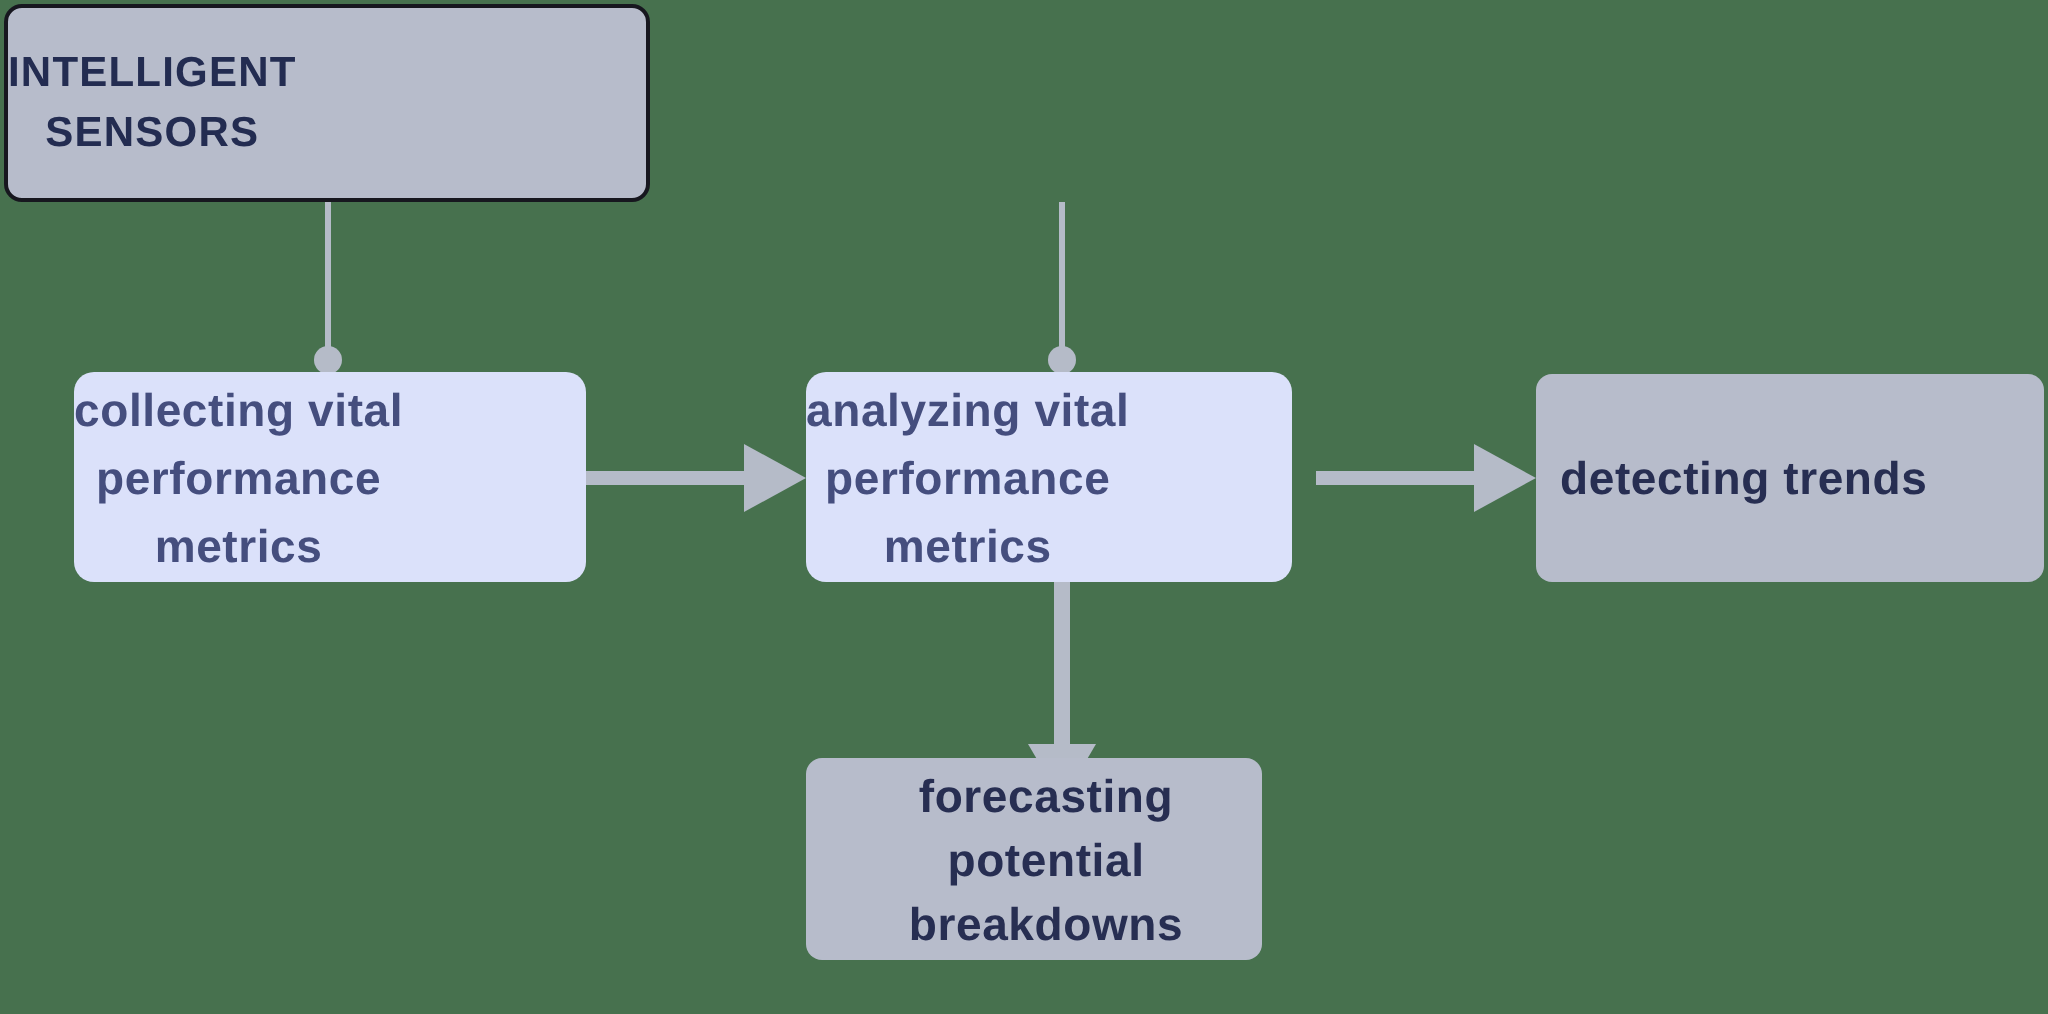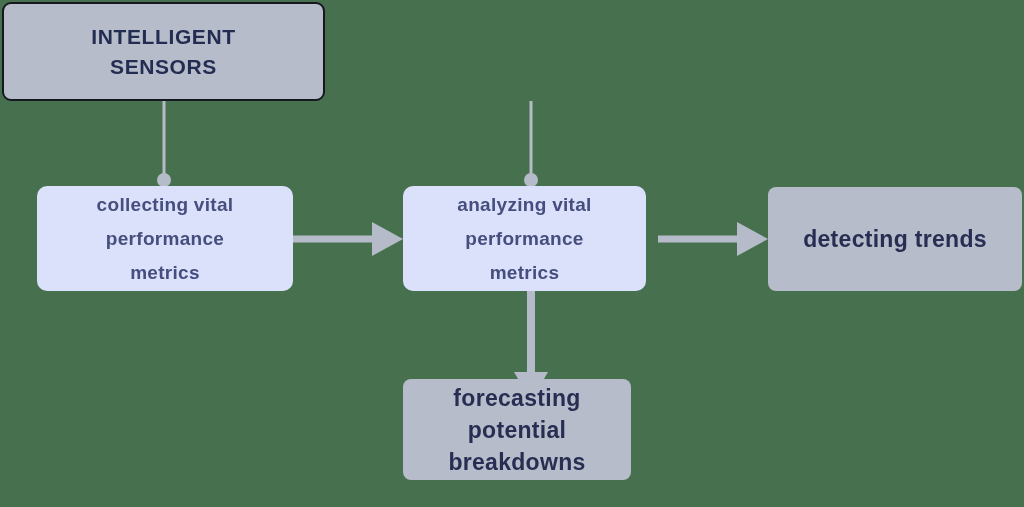--- a/index.html
+++ b/index.html
@@ -20,21 +20,20 @@
     top: 0;
     width: 1024px;
     height: 507px;
     pointer-events: none;
   }
   .node {
     position: absolute;
     box-sizing: border-box;
     display: flex;
     align-items: center;
-    justify-content: center;
     text-align: center;
   }
   .node .label {
     white-space: pre-line;
     display: block;
   }
   .node-source {
     background: #B7BCCB;
     border: 2px solid #17171F;
     border-radius: 9px;
@@ -42,32 +41,33 @@
     font-weight: 700;
     font-size: 21px;
     letter-spacing: 0.6px;
     line-height: 30px;
   }
   .node-process {
     background: #DBE1FA;
     border-radius: 10px;
     color: #454E7E;
     font-weight: 600;
-    font-size: 19px;
+    font-size: 23px;
     letter-spacing: 0.3px;
     line-height: 34px;
   }
   .node-output {
     background: #B7BCCB;
     border-radius: 8px;
     color: #272E52;
     font-weight: 600;
     font-size: 23px;
     letter-spacing: 0.3px;
     line-height: 32px;
+    padding-left: 12px;
   }
   #node-intelligent-sensors { left: 2px;   top: 2px;   width: 323px; height: 99px; }
   #node-machine-learning    { left: 370px; top: 2px;   width: 326px; height: 100px; }
   #node-collecting          { left: 37px;  top: 186px; width: 256px; height: 105px; }
   #node-analyzing           { left: 403px; top: 186px; width: 243px; height: 105px; }
   #node-detecting           { left: 768px; top: 187px; width: 254px; height: 104px; }
   #node-forecasting         { left: 403px; top: 379px; width: 228px; height: 101px; }
 </style>
 </head>
 <body>

